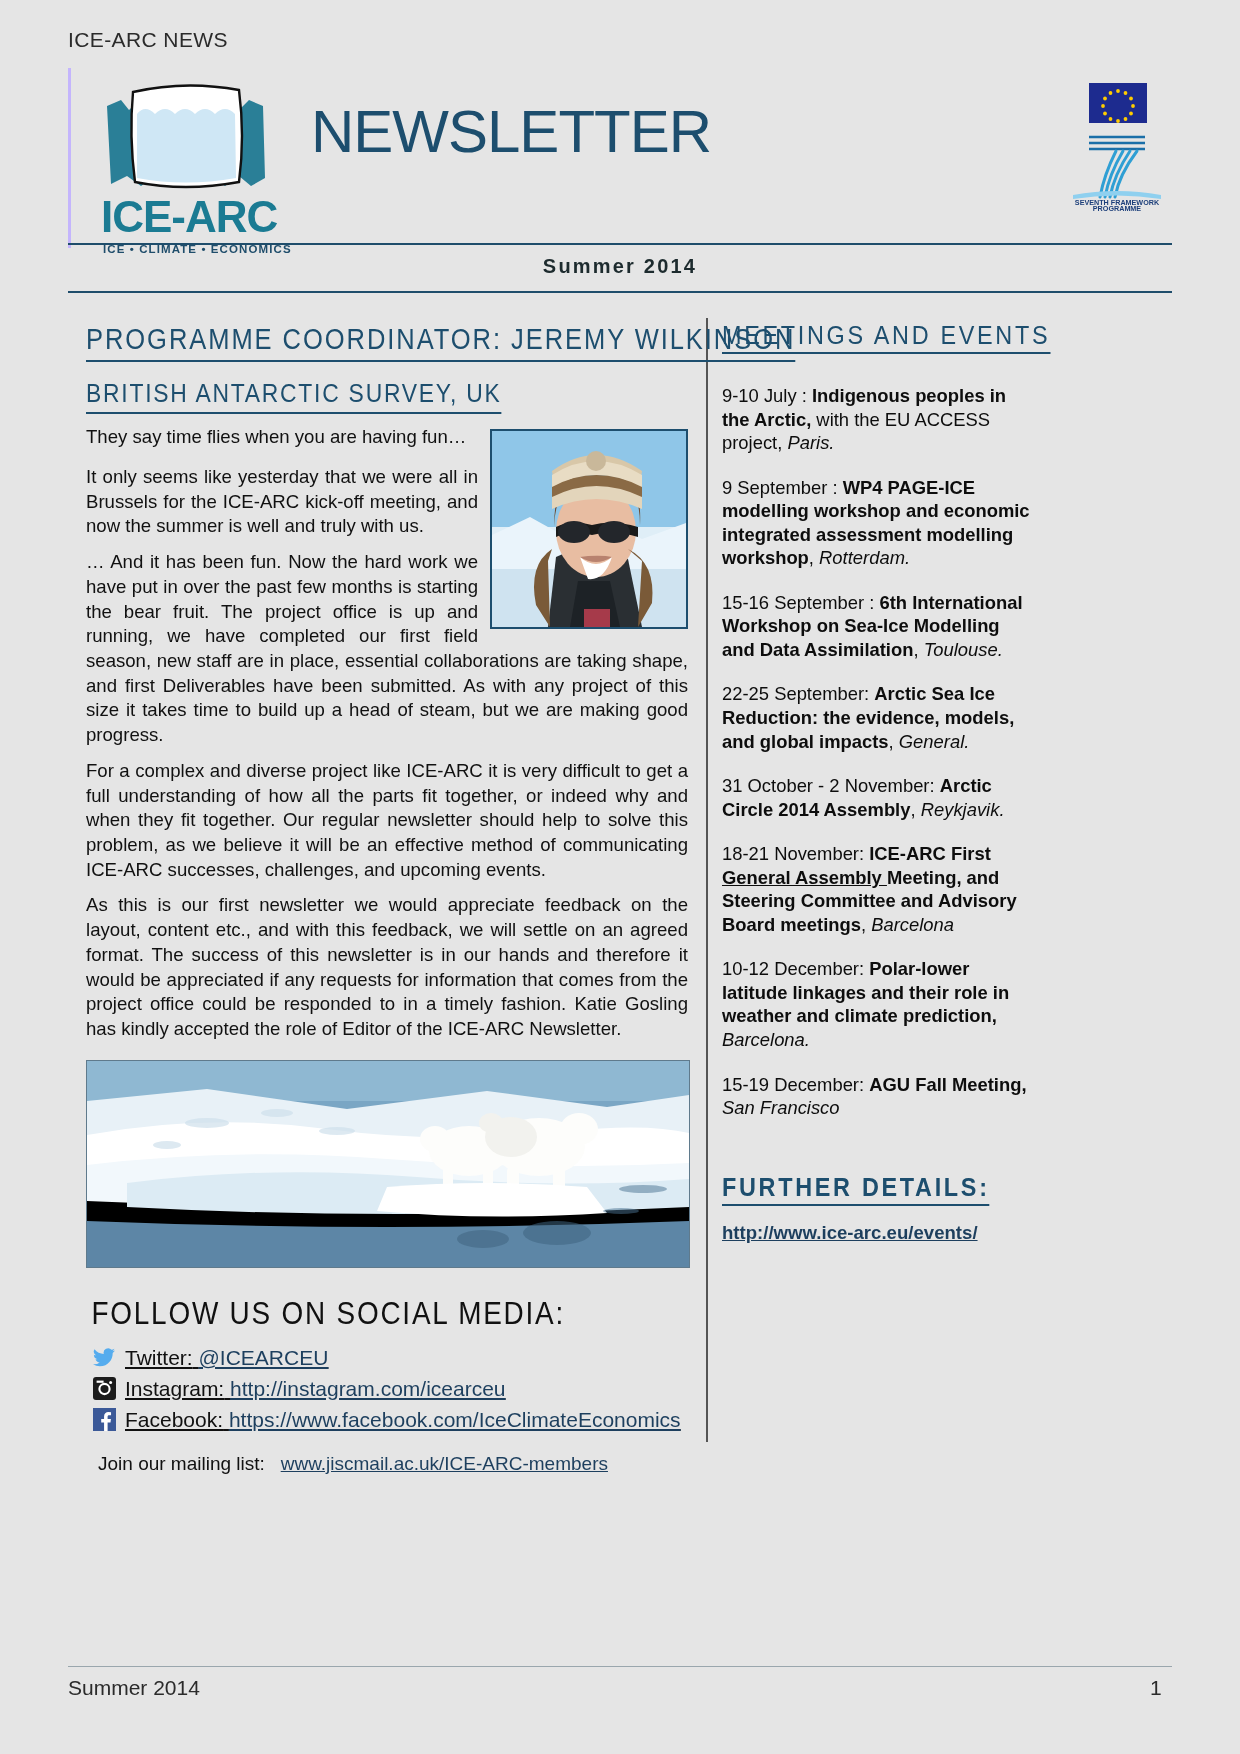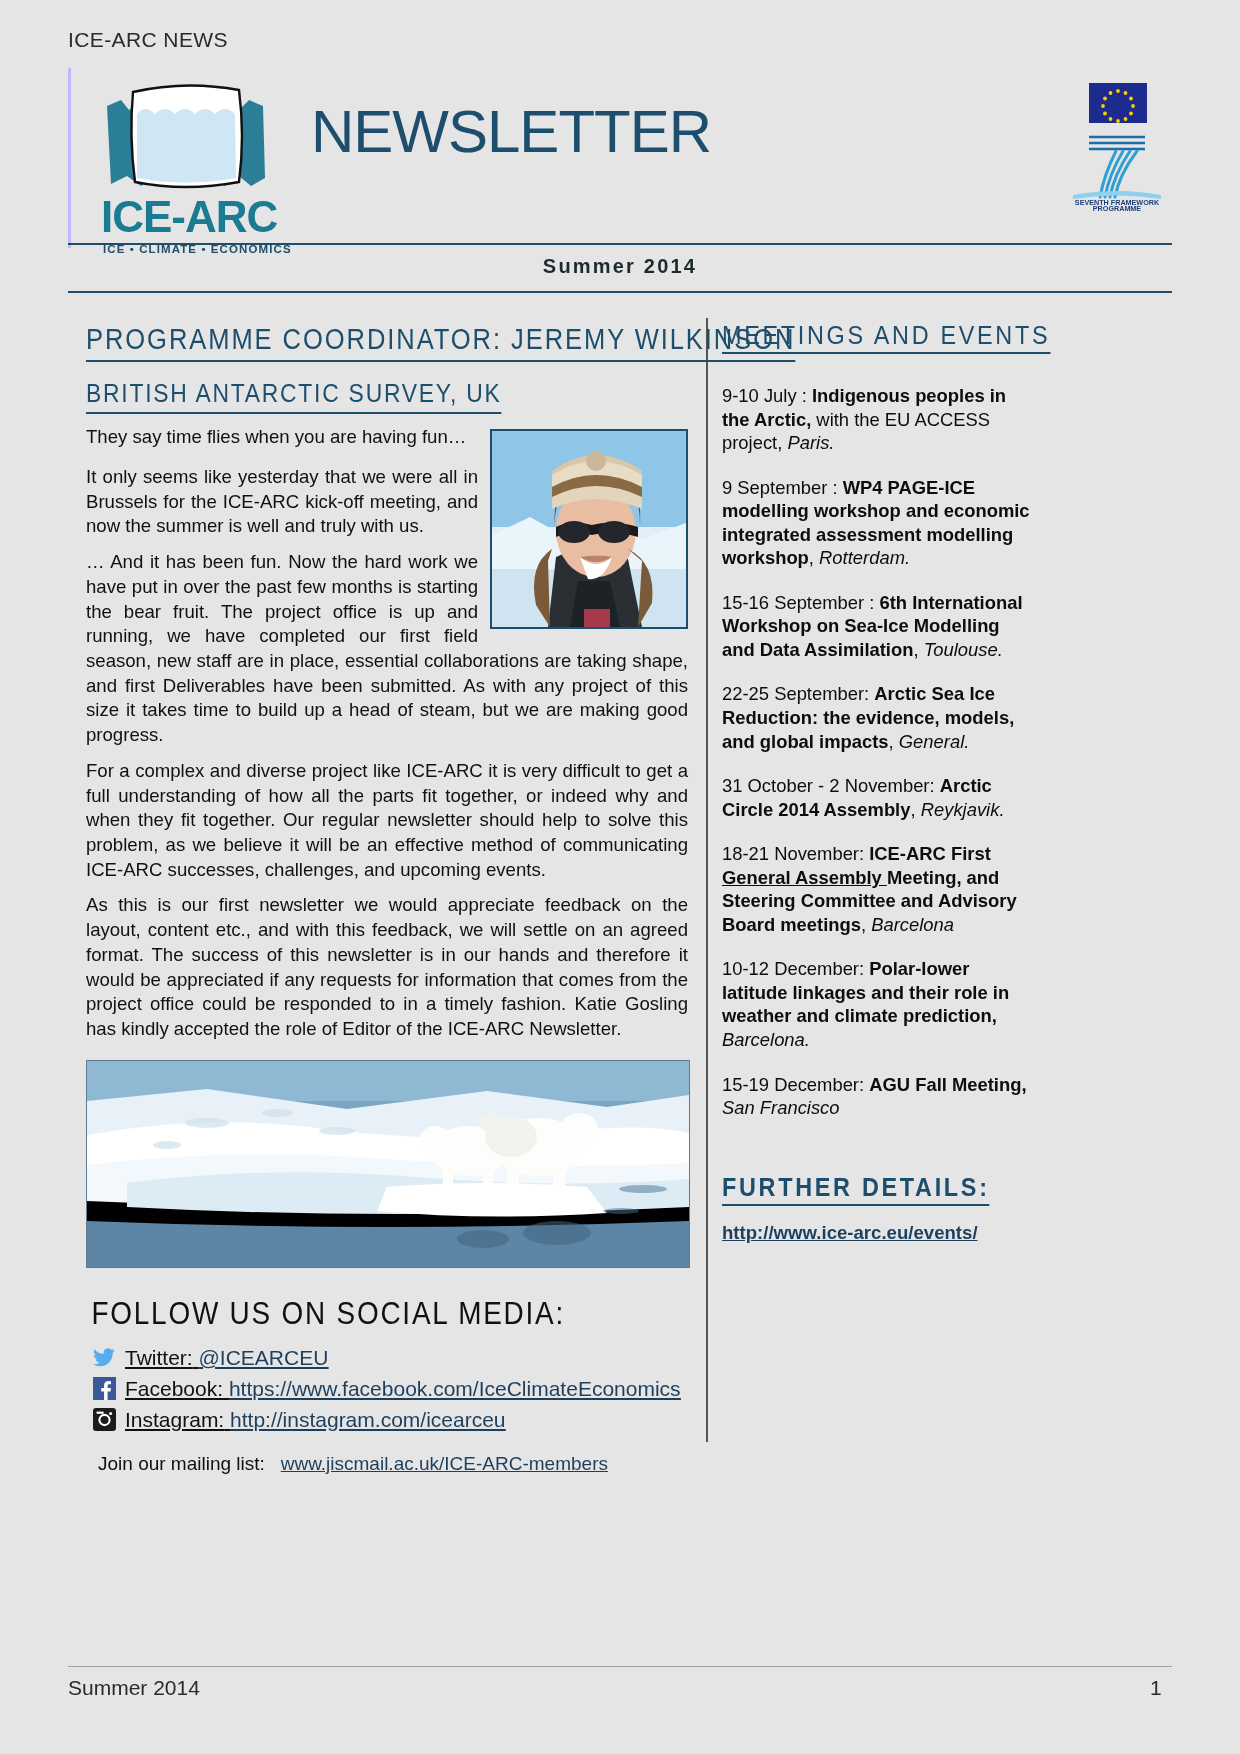--- a/index.html
+++ b/index.html
@@ -470,43 +470,43 @@
           </svg>
         </span>
         <span>Twitter:</span>
         <span>&nbsp;</span>
         <span class="lnk">@ICEARCEU</span>
       </div>
 
       <div class="social-row">
         <span class="social-ico">
           <svg width="23" height="23" viewBox="0 0 23 23" xmlns="http://www.w3.org/2000/svg">
-            <rect width="23" height="23" fill="#3b5998"></rect>
-            <path d="M14.6 23v-8.6h2.9l.44-3.35h-3.34V8.9c0-.97.27-1.63 1.66-1.63h1.78V4.28A23 23 0 0 0 15.4 4.1c-2.57 0-4.33 1.57-4.33 4.45v2.5H8.2v3.35h2.87V23z" fill="#ffffff"></path>
-          </svg>
-        </span>
-        <span>Facebook:</span>
-        <span>&nbsp;</span>
-        <span class="lnk">https://www.facebook.com/IceClimateEconomics</span>
-      </div>
-
-      <div class="social-row">
-        <span class="social-ico">
-          <svg width="23" height="23" viewBox="0 0 23 23" xmlns="http://www.w3.org/2000/svg">
             <rect width="23" height="23" rx="3" fill="#1b1b1b"></rect>
             <circle cx="11.5" cy="12" r="5.1" fill="none" stroke="#ffffff" stroke-width="2.1"></circle>
             <circle cx="17.6" cy="5.6" r="1.5" fill="#ffffff"></circle>
             <rect x="3.6" y="3.6" width="7" height="2.2" fill="#ffffff"></rect>
           </svg>
         </span>
         <span>Instagram:</span>
         <span>&nbsp;</span>
         <span class="lnk">http://instagram.com/icearceu</span>
       </div>
 
+      <div class="social-row">
+        <span class="social-ico">
+          <svg width="23" height="23" viewBox="0 0 23 23" xmlns="http://www.w3.org/2000/svg">
+            <rect width="23" height="23" fill="#3b5998"></rect>
+            <path d="M14.6 23v-8.6h2.9l.44-3.35h-3.34V8.9c0-.97.27-1.63 1.66-1.63h1.78V4.28A23 23 0 0 0 15.4 4.1c-2.57 0-4.33 1.57-4.33 4.45v2.5H8.2v3.35h2.87V23z" fill="#ffffff"></path>
+          </svg>
+        </span>
+        <span>Facebook:</span>
+        <span>&nbsp;</span>
+        <span class="lnk">https://www.facebook.com/IceClimateEconomics</span>
+      </div>
+
       <div class="mailing-row">
         <span>Join our mailing list:</span>
         <span>&nbsp;</span>
         <span class="lnk">www.jiscmail.ac.uk/ICE-ARC-members</span>
       </div>
     </div>
   </div>
 
   <div class="right-col">
 

